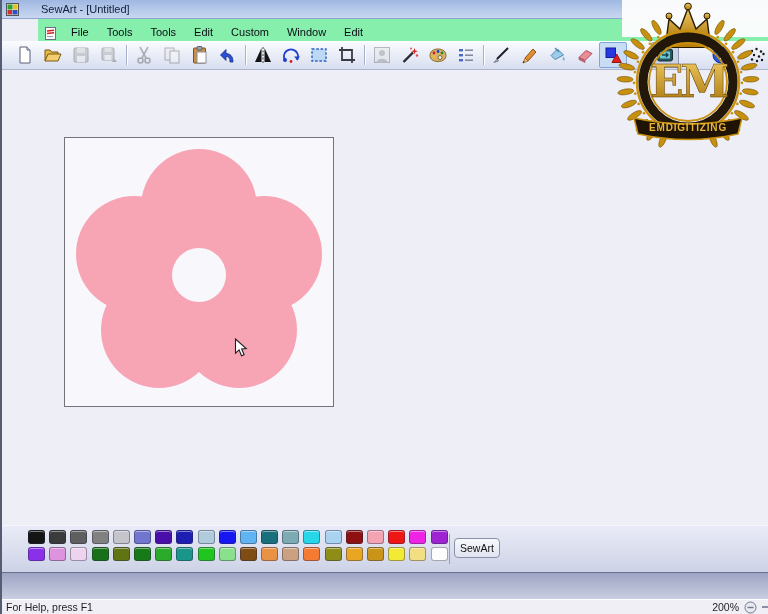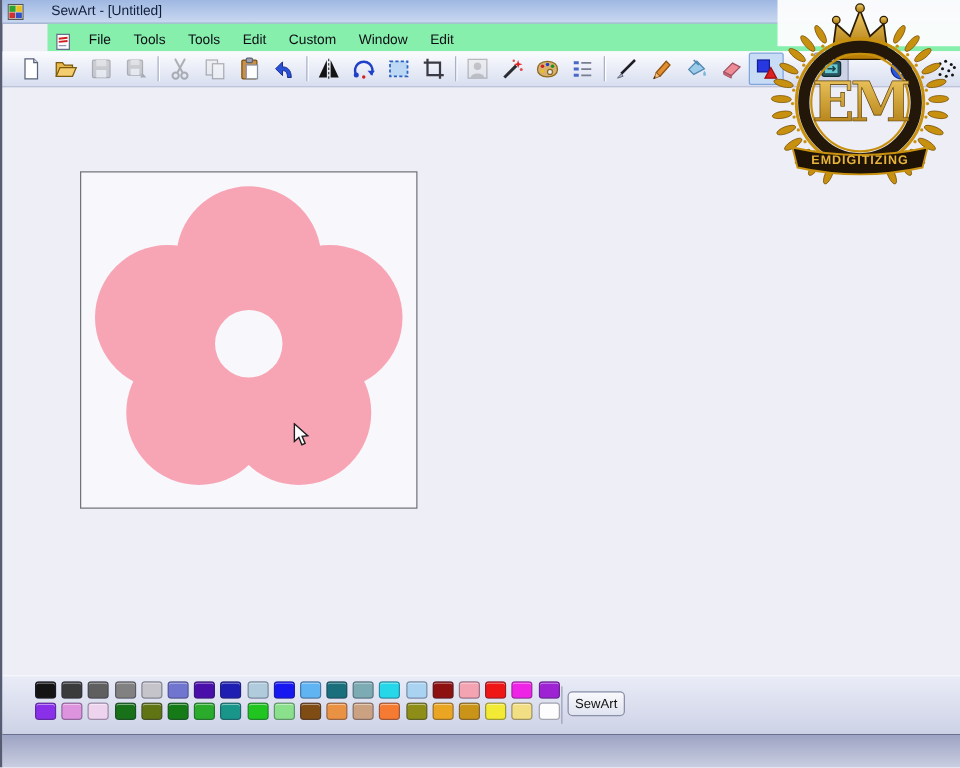--- a/index.html
+++ b/index.html
@@ -348,20 +348,31 @@
         <div class="swatch" title="#F2EA35" style="background: rgb(242, 234, 53);"></div>
         <div class="swatch" title="#F2DE83" style="background: rgb(242, 222, 131);"></div>
         <div class="swatch" title="#FDFDFE" style="background: rgb(253, 253, 254);"></div>
       </div>
     <div class="psep"></div>
     <button class="custom-btn">SewArt</button>
   </div>
 
   <div class="strip"></div>
 
+  <div class="statusbar">
+    <span>For Help, press F1</span>
+    <div class="status-right">
+      <span>200%</span>
+      <svg width="13" height="13" viewBox="0 0 13 13">
+        <circle cx="6.5" cy="6.5" r="5.5" fill="#E8EAF2" stroke="#70768C"></circle>
+        <line x1="3.5" y1="6.5" x2="9.5" y2="6.5" stroke="#70768C" stroke-width="1.4"></line>
+      </svg>
+      <div class="zoom-tail"></div>
+    </div>
+  </div>
 
 </div>
 
 <div class="watermark">
   <svg width="164" height="148" viewBox="0 0 164 148">
     <defs>
       <linearGradient id="gg" x1="0" y1="0" x2="0" y2="1">
         <stop offset="0" stop-color="#F2CC66"></stop>
           <stop offset="1" stop-color="#A87408"></stop>
       </linearGradient>

